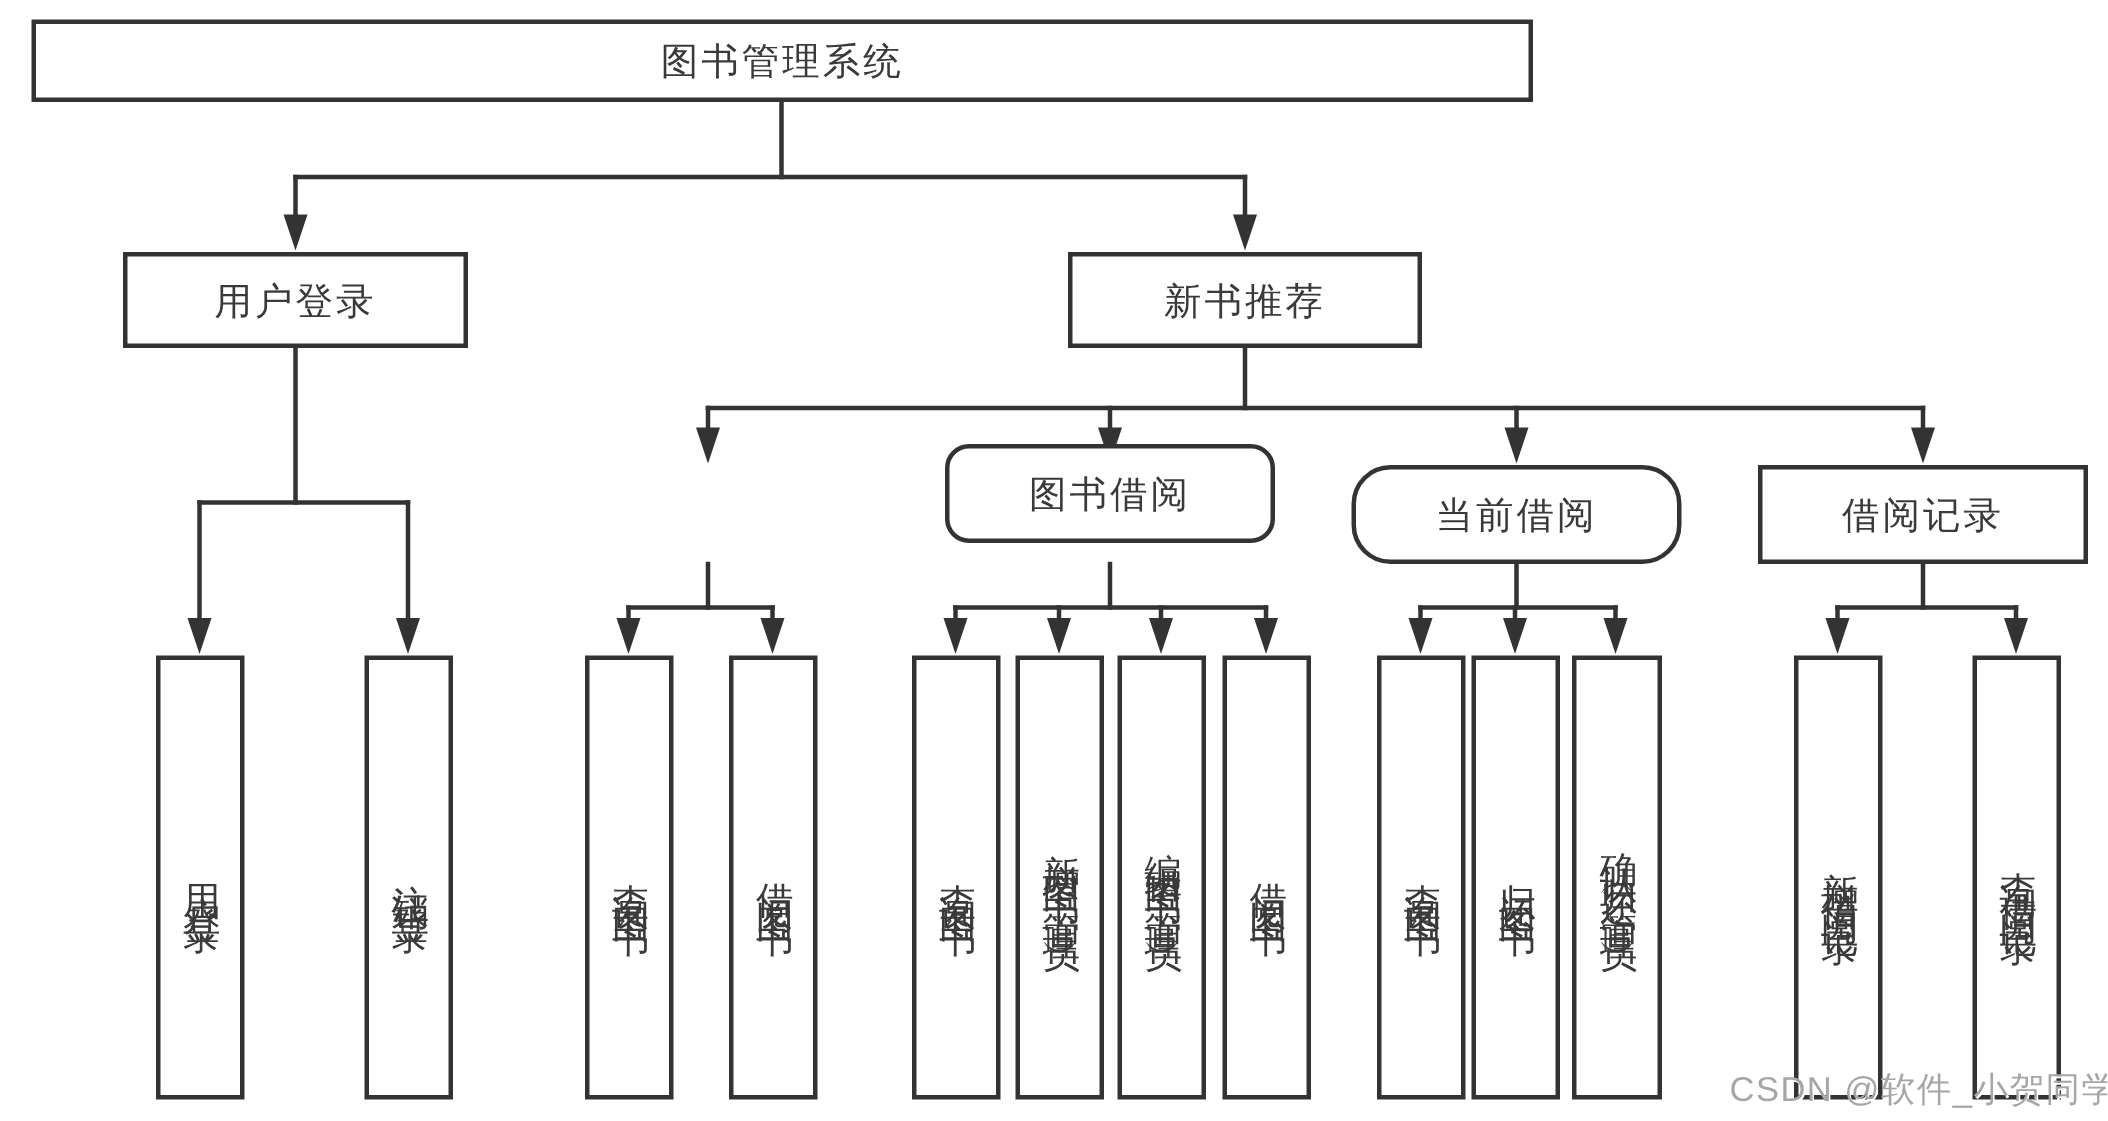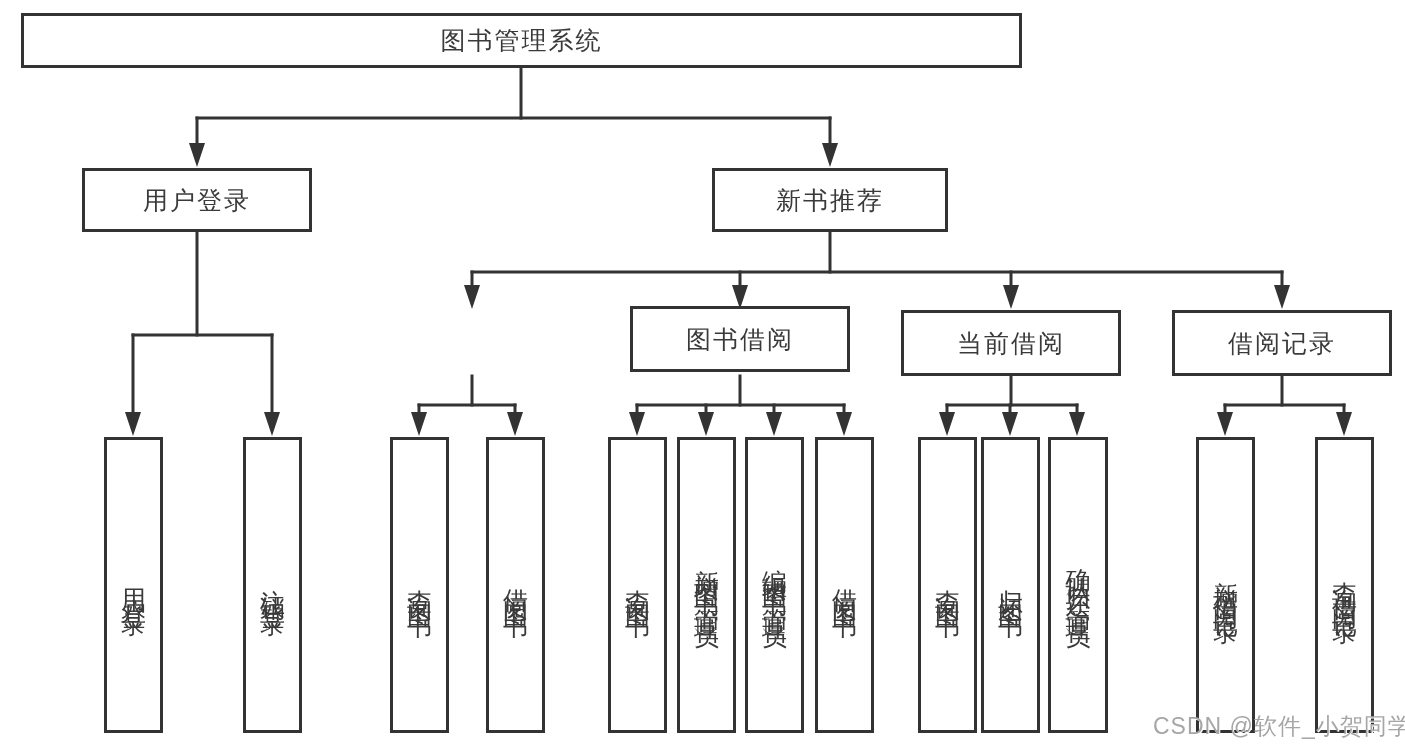--- a/index.html
+++ b/index.html
@@ -136,24 +136,24 @@
     <span class="lbl">图书管理系统</span>
   </div>
 
   <div class="box" style="left:82px; top:168px; width:230px; height:64px;">
     <span class="lbl">用户登录</span>
   </div>
   <div class="box" style="left:712px; top:168px; width:236px; height:64px;">
     <span class="lbl">新书推荐</span>
   </div>
 
-  <div class="box" style="left:630px; top:306px; width:220px; height:66px;">
+  <div class="box" style="left:630px; top:296px; width:220px; height:66px;border-radius:16px;">
     <span class="lbl">图书借阅</span>
   </div>
-  <div class="box" style="left:901px; top:310px; width:220px; height:66px;">
+  <div class="box" style="left:901px; top:310px; width:220px; height:66px;border-radius:26px;">
     <span class="lbl">当前借阅</span>
   </div>
   <div class="box" style="left:1172px; top:310px; width:220px; height:66px;">
     <span class="lbl">借阅记录</span>
   </div>
 
   <div class="box leaf" style="left:104px;">
     <span class="vlbl">用户登录</span>
   </div>
   <div class="box leaf" style="left:243px;">

